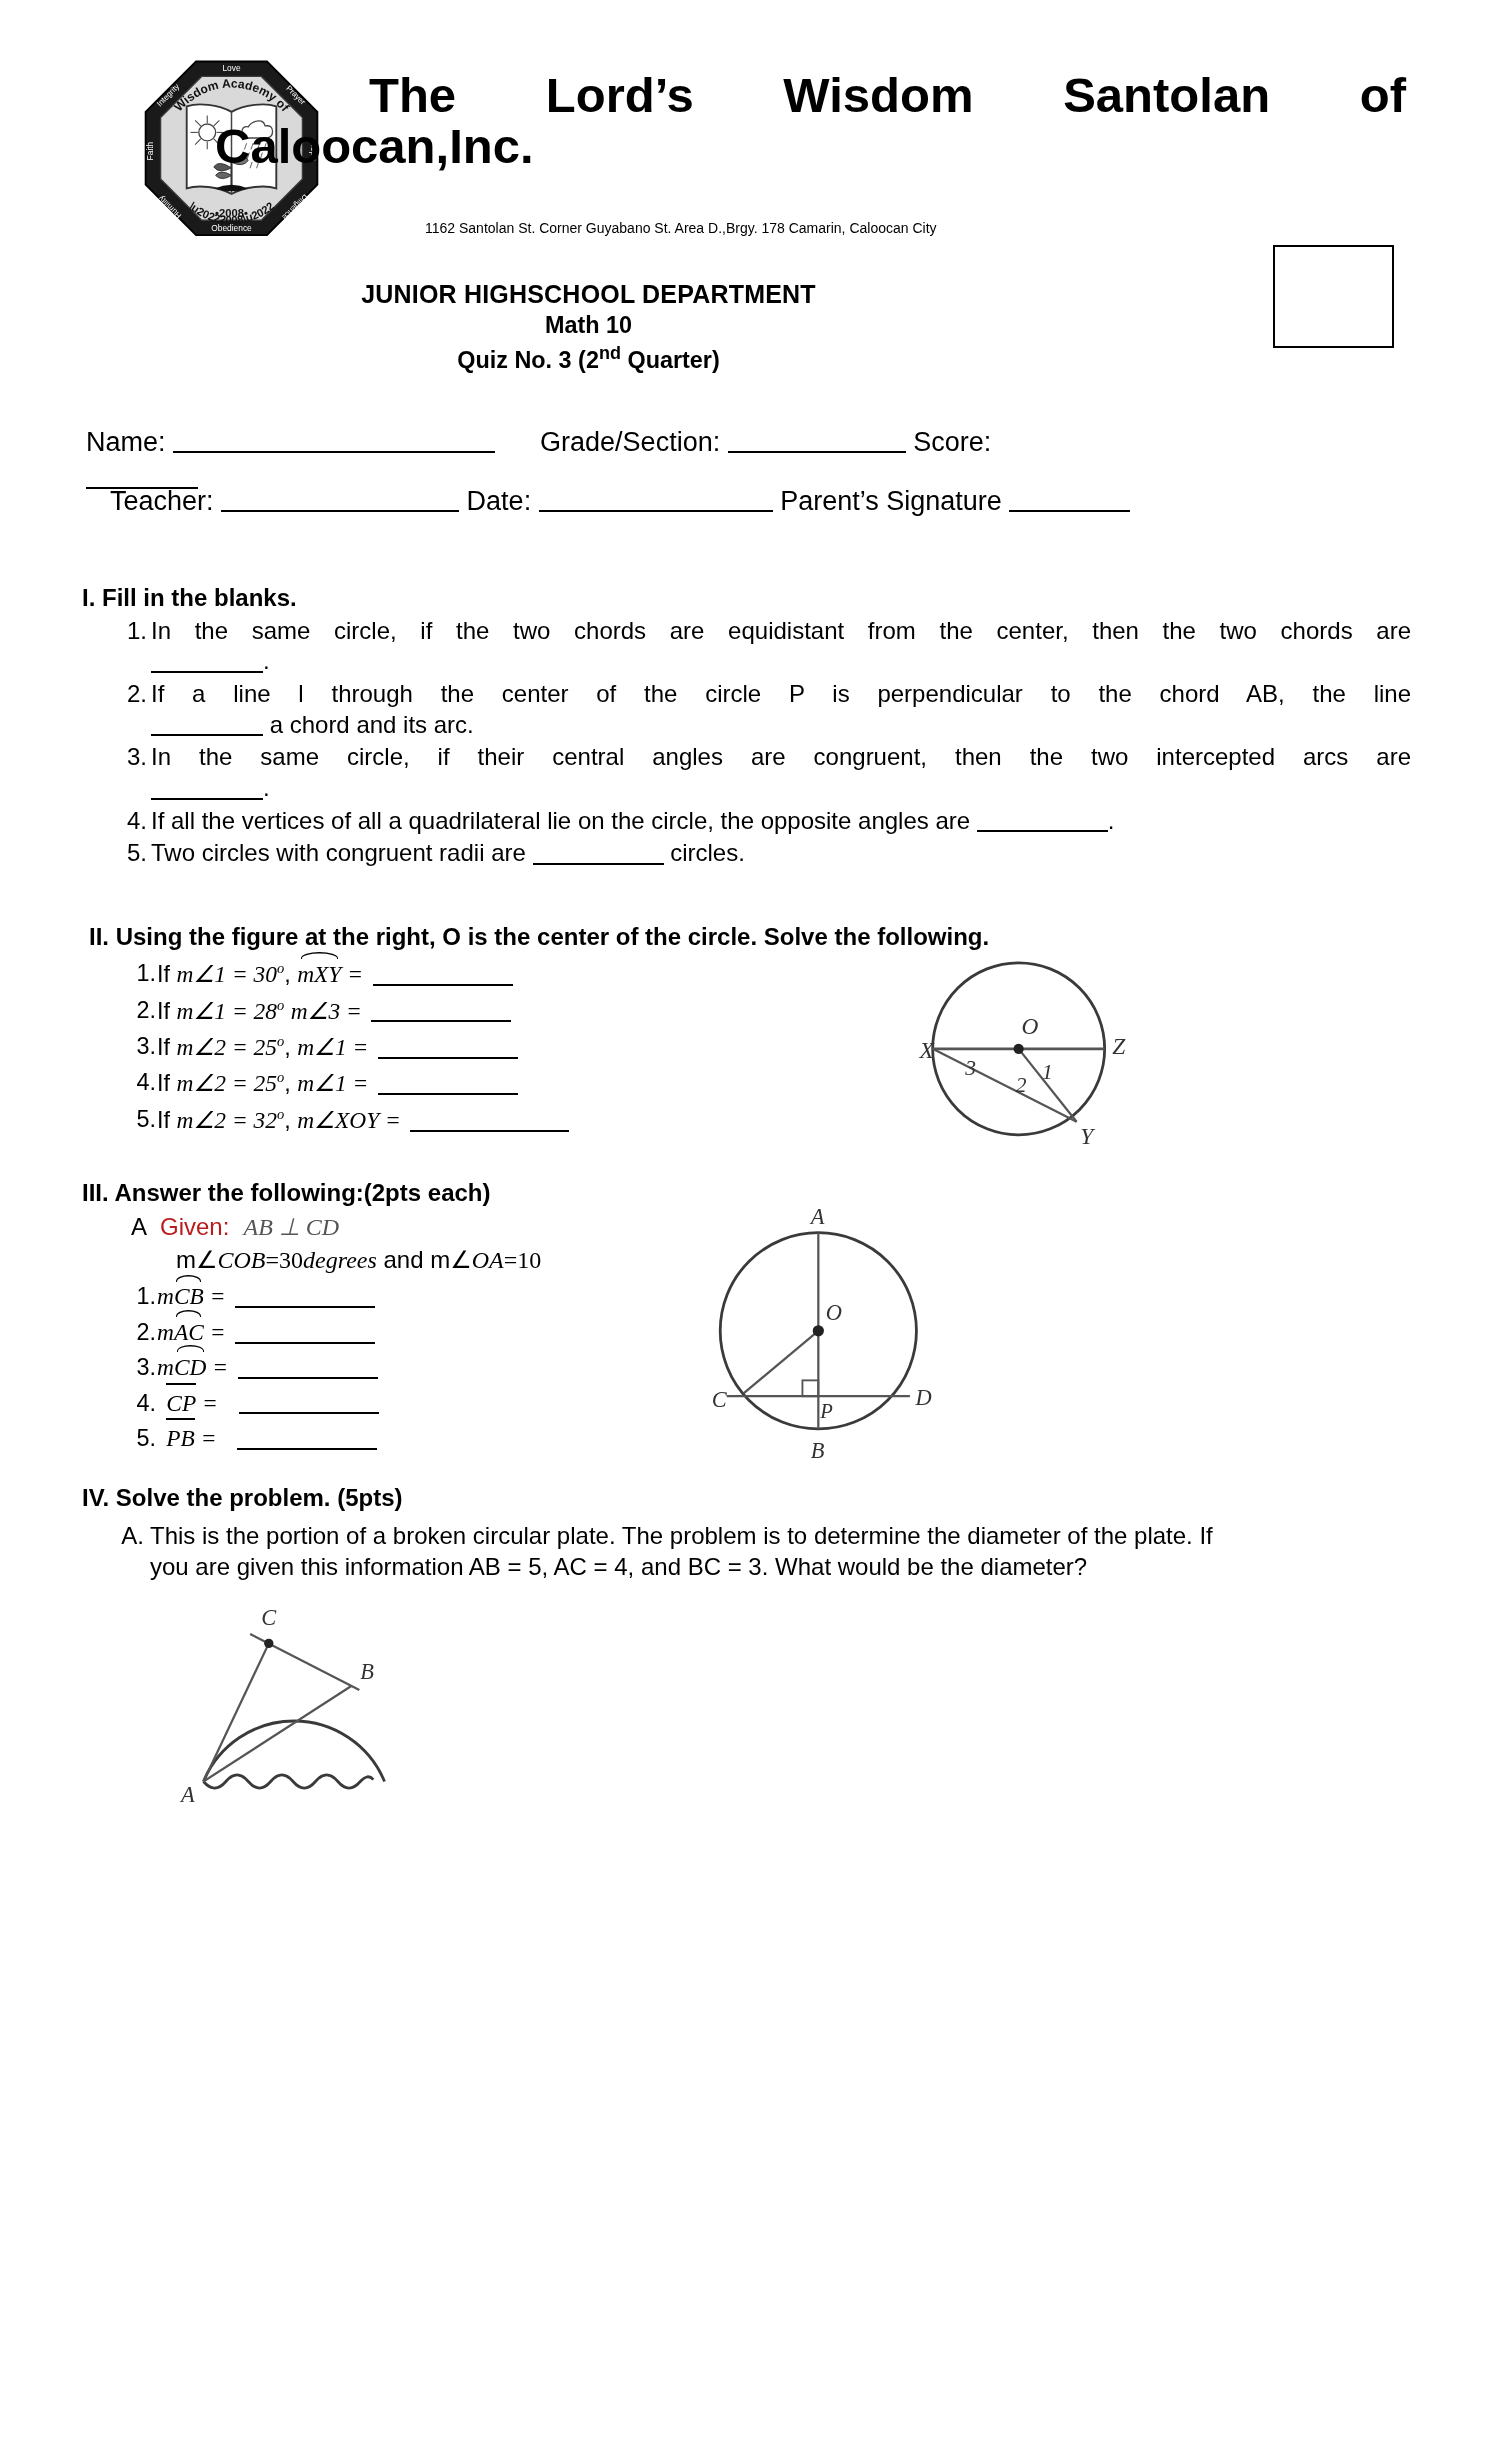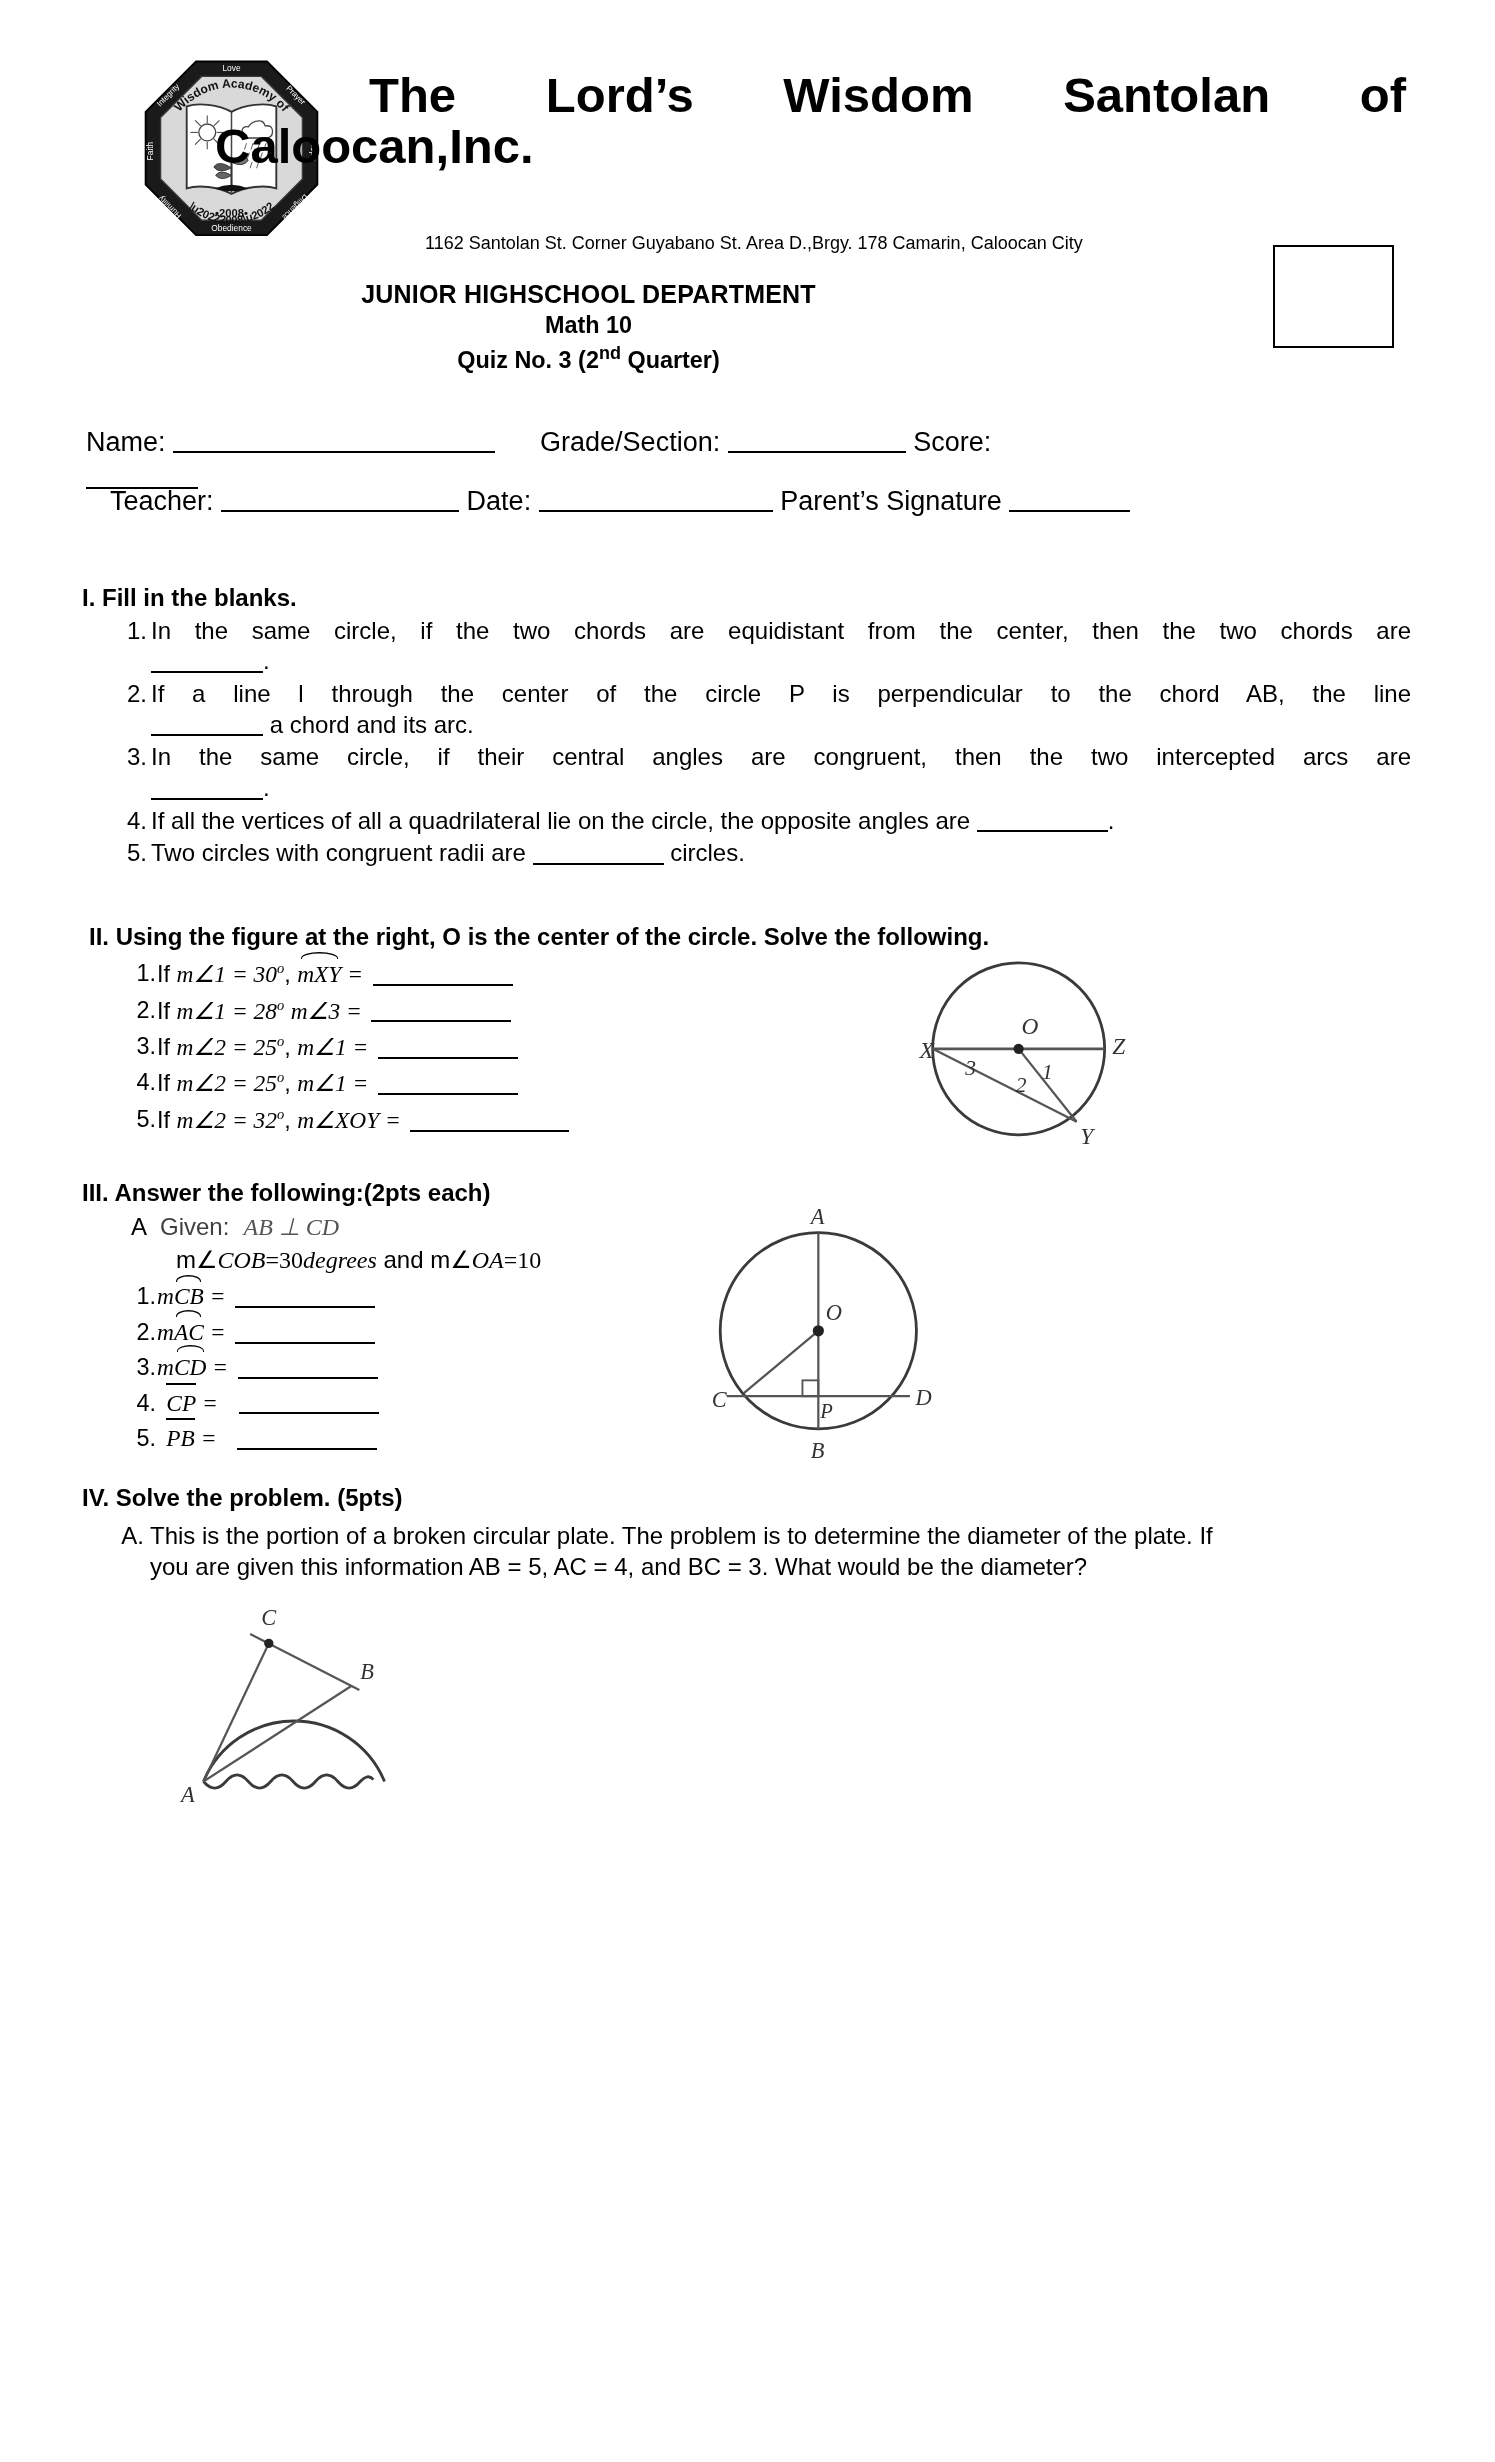--- a/index.html
+++ b/index.html
@@ -24,22 +24,22 @@
     position:absolute; left:369px; top:70px; width:1037px;
     font-size:49px; font-weight:bold;
     font-family:"Liberation Sans", sans-serif;
     line-height:1.04;
     text-align:justify;
     letter-spacing:0px;
   }
   .school-title .l1 { display:block; text-align:justify; text-align-last:justify; }
   .school-title .l2 { display:block; margin-left:-154px; }
   .address {
-    position:absolute; left:425px; top:233px;
-    font-size:18px; font-weight:normal;
+    position:absolute; left:425px; top:220px;
+    font-size:14px; font-weight:normal;
     white-space:nowrap;
   }
   .score-box {
     position:absolute; left:1273px; top:245px;
     width:121px; height:103px;
     border:2.8px solid #000; background:#fff;
   }
   .dept-block {
     position:absolute; left:0; top:280px; width:1177px;
     text-align:center; font-weight:bold;
@@ -289,21 +289,21 @@
         <text x="73" y="138" font-family="'Liberation Serif',serif" font-style="italic" font-size="23" fill="#333">3</text>
       </svg>
     </div>
   </div>
 
   <div class="sec" style="top:1179px;left:0;">
     <div class="sec-head" style="padding-left:82px;">III. Answer the following:(2pts each)</div>
 
     <div style="padding-left:131px;font-size:24px;margin-top:5.6px;">
       <div>
-        <span style="margin-right:13px;">A</span><span style="color:#404040;">Given:</span>
+        <span style="margin-right:13px;">A</span><span style="color:#b91c1c;">Given:</span>
         <span class="mi" style="color:#555;margin-left:7.5px;">AB ⊥ CD</span>
       </div>
       <div style="padding-left:45px;margin-top:5.6px;white-space:nowrap;">
         <span>m∠</span><span style="font-family:'Liberation Serif',serif;font-style:italic;">COB</span><span style="font-family:'Liberation Serif',serif;">=30</span><span style="font-family:'Liberation Serif',serif;font-style:italic;">degrees</span><span> and m∠</span><span style="font-family:'Liberation Serif',serif;font-style:italic;">OA</span><span style="font-family:'Liberation Serif',serif;">=10</span>
       </div>
     </div>
 
     <div style="padding-left:82px;margin-top:9.3px;">
       <div class="mrow">
         <span class="qnum">1.</span>

